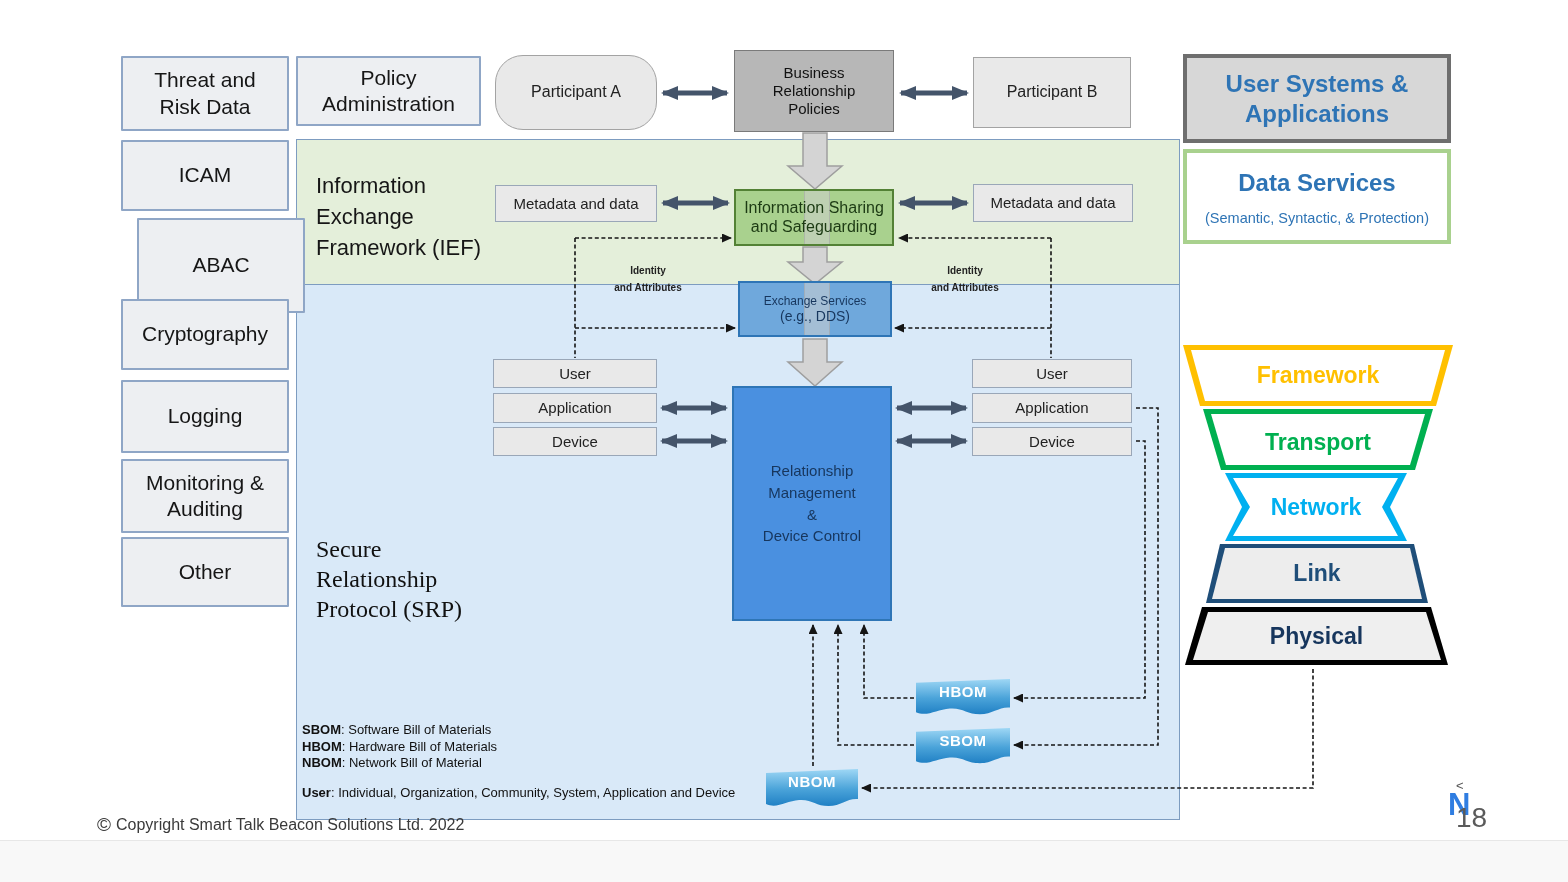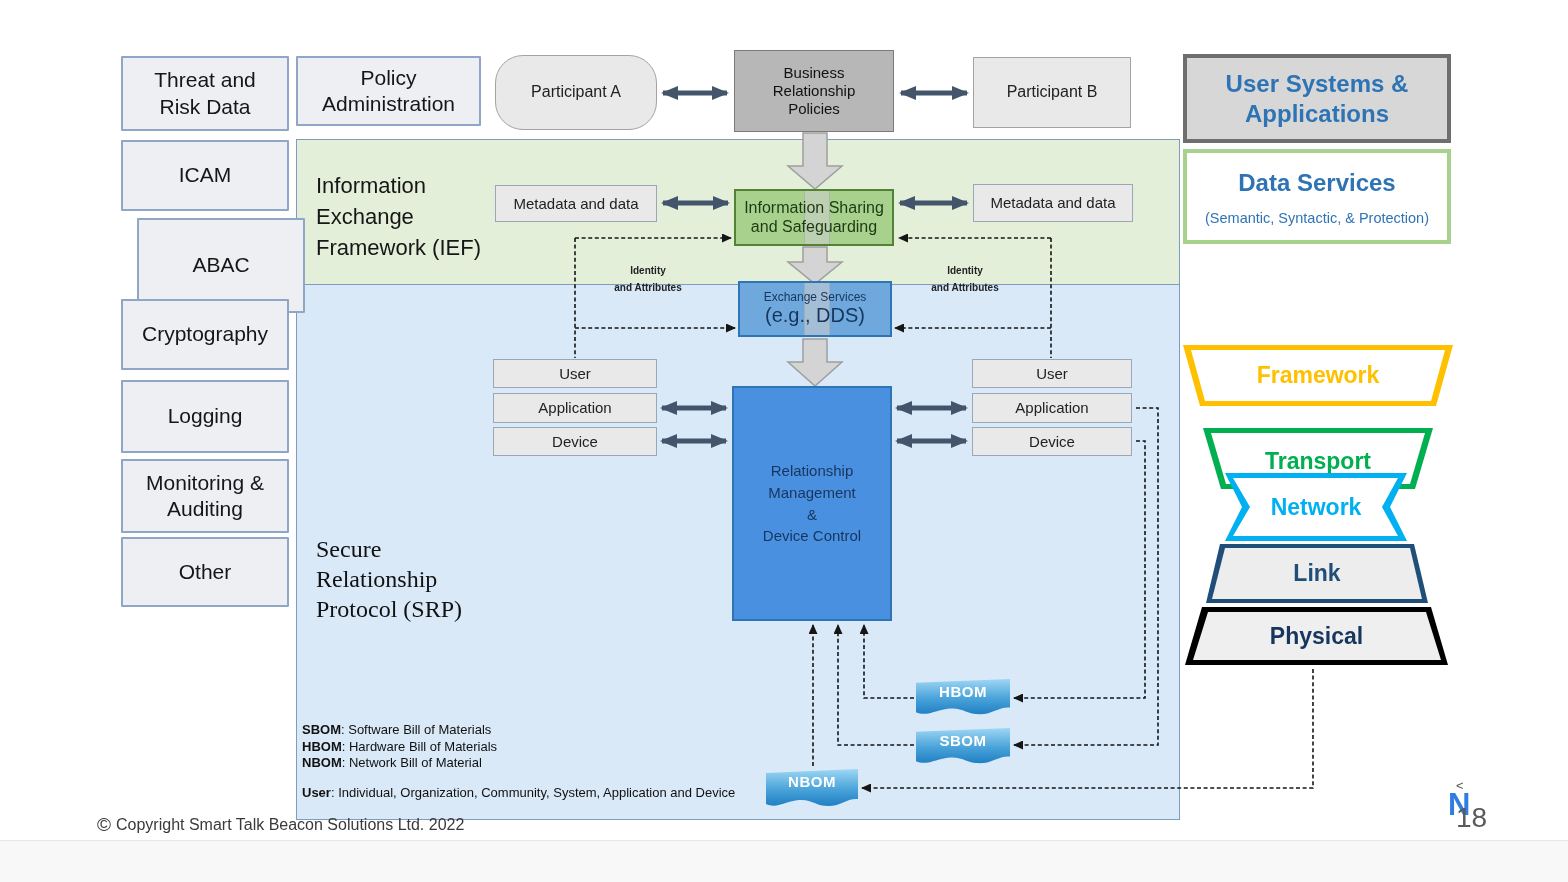--- a/index.html
+++ b/index.html
@@ -183,21 +183,21 @@
     <span style="display:block;">and Attributes</span>
   </div>
   <div class="identity-label" style="left:890px;top:262px;width:150px;">
     <span style="display:block;">Identity</span>
     <span style="display:block;">and Attributes</span>
   </div>
 
   <div class="node blue-node" style="left:738px;top:281px;width:154px;height:56px;">
     <div class="stripe" style="left:64px;width:24px;"></div>
     <span style="font-size:12px;">Exchange Services</span>
-    <span style="font-size:20px;">(e.g., DDS)</span>
+    <span style="font-size:14px;">(e.g., DDS)</span>
   </div>
 
   <div class="node small-gray" style="left:493px;top:359px;width:164px;height:29px;">
     <span>User</span>
   </div>
   <div class="node small-gray" style="left:493px;top:393px;width:164px;height:30px;">
     <span>Application</span>
   </div>
   <div class="node small-gray" style="left:493px;top:427px;width:164px;height:29px;">
     <span>Device</span>
@@ -247,21 +247,21 @@
     <span class="stack-sub">(Semantic, Syntactic, &amp; Protection)</span>
   </div>
 
   <div class="shape" style="left:1183px;top:345px;width:270px;height:61px;">
     <div style="position:absolute;inset:0;background:#ffc000;clip-path:polygon(0 0,270px 0,253px 61px,17px 61px);"></div>
     <div style="position:absolute;inset:0;background:#ffffff;clip-path:polygon(8px 5px,262px 5px,248px 56px,22px 56px);"></div>
     <div class="inner">
         <span class="layer-label" style="color:#ffc000;font-weight:700;">Framework</span>
       </div>
   </div>
-  <div class="shape" style="left:1203px;top:428px;width:230px;height:66px;">
+  <div class="shape" style="left:1203px;top:409px;width:230px;height:66px;">
     <div style="position:absolute;inset:0;background:#00b050;clip-path:polygon(0 0,230px 0,212px 61px,18px 61px);"></div>
     <div style="position:absolute;inset:0;background:#ffffff;clip-path:polygon(8px 5px,222px 5px,207px 56px,23px 56px);"></div>
     <div class="inner">
         <span class="layer-label" style="color:#00b050;">Transport</span>
       </div>
   </div>
   <div class="shape" style="left:1225px;top:473px;width:182px;height:68px;">
     <div style="position:absolute;inset:0;background:#00b0f0;clip-path:polygon(0 0,182px 0,165px 34px,182px 68px,0 68px,17px 34px);"></div>
     <div style="position:absolute;inset:0;background:#ffffff;clip-path:polygon(8px 5px,173px 5px,157px 34px,173px 63px,8px 63px,25px 34px);"></div>
     <div class="inner">

